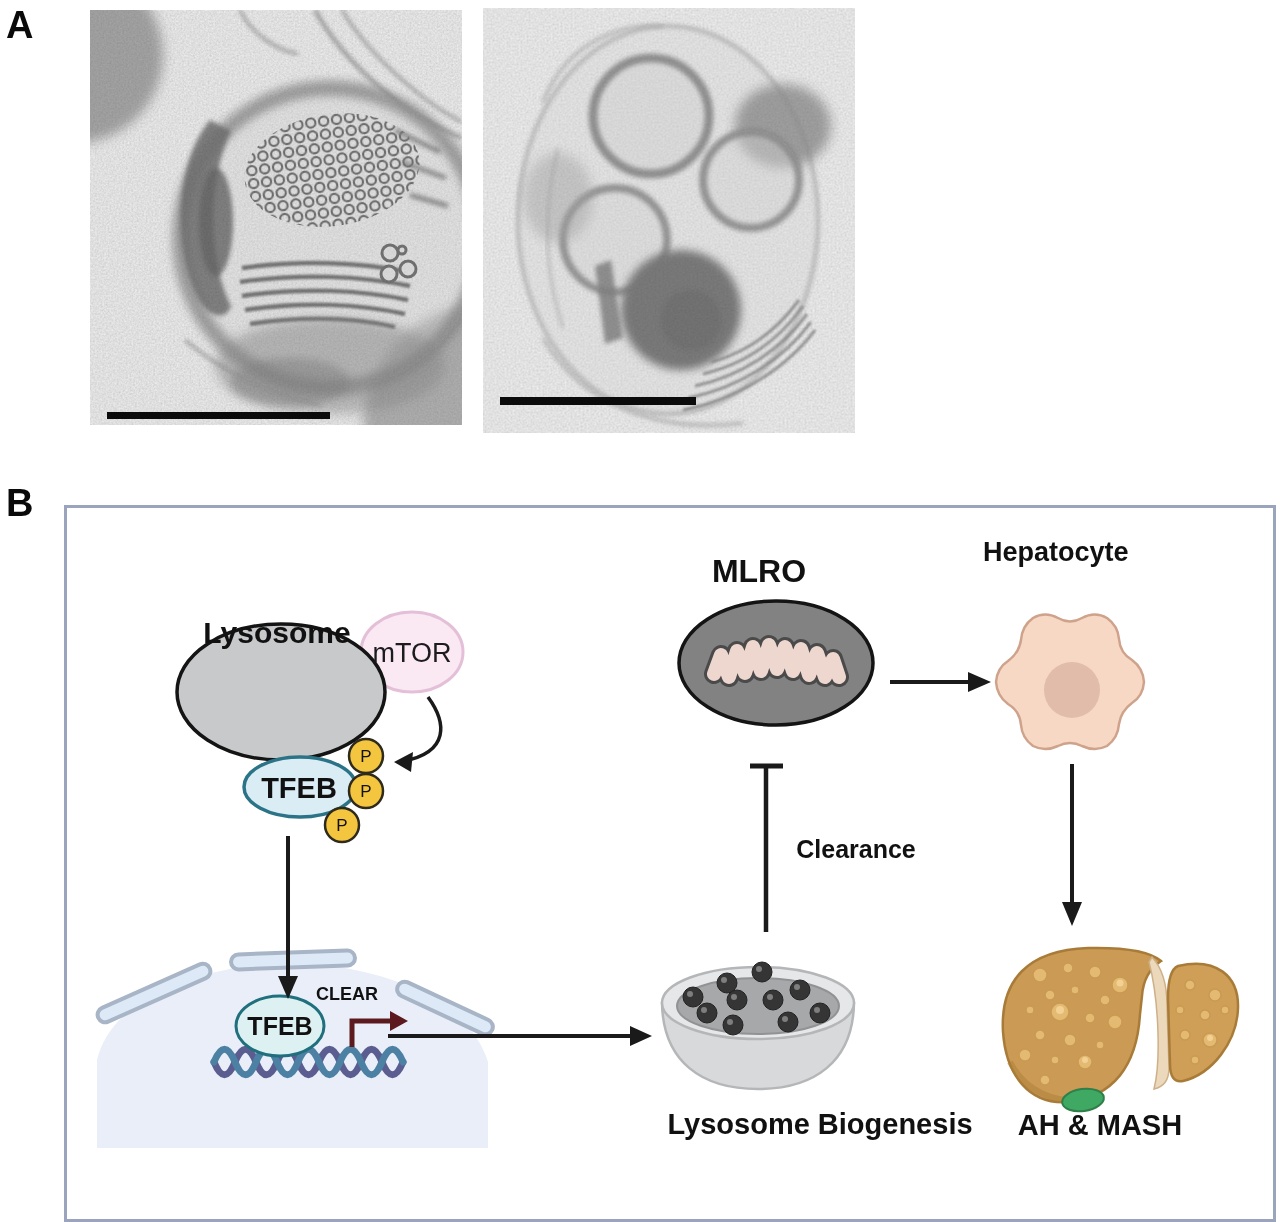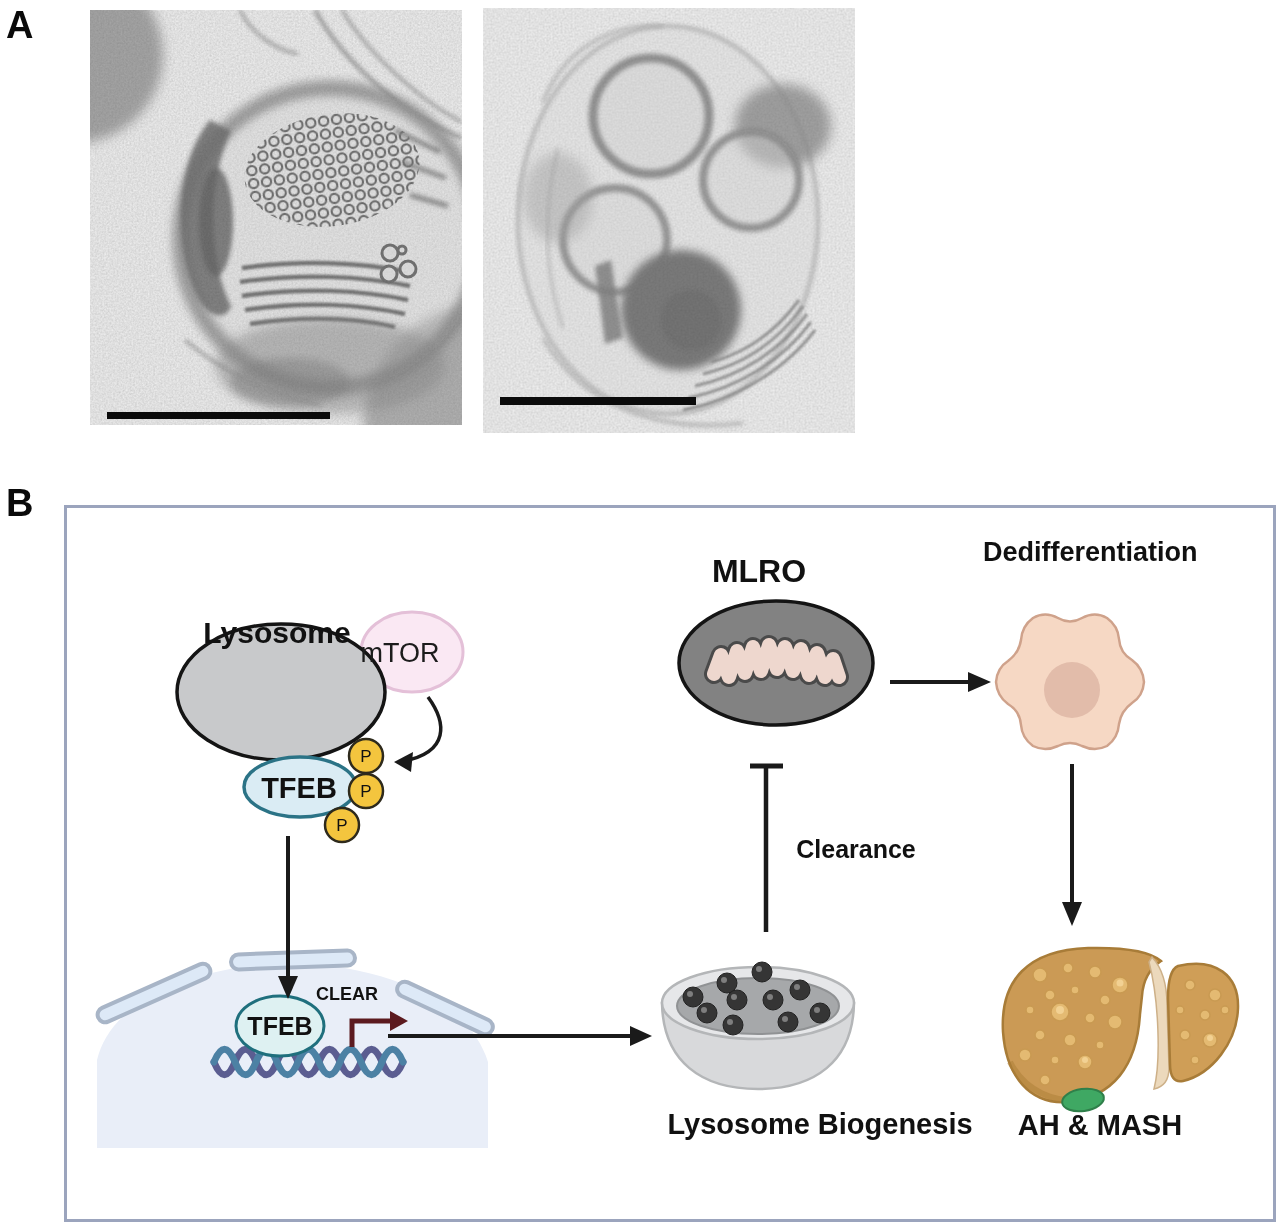--- a/index.html
+++ b/index.html
@@ -291,37 +291,37 @@
             <circle cx="1210" cy="1038" r="3"></circle>
           <circle cx="1085" cy="1060" r="3"></circle>
         </g>
       </g>
       <ellipse cx="1083" cy="1100" rx="21" ry="11" transform="rotate(-8 1083 1100)" fill="#3fa863" stroke="#2f7f4a" stroke-width="2"></ellipse>
     </g>
   </svg>
 
   <div class="lbl bold center" style="left:277px;top:592px;font-size:30px;margin-top:41px;">Lysosome</div>
 
-  <div class="lbl center" style="left:400px;top:653px;font-size:27px;color:#1c1c1c;">mTOR</div>
+  <div class="lbl center" style="left:412px;top:653px;font-size:27px;color:#1c1c1c;">mTOR</div>
 
   <div class="lbl bold center" style="left:299px;top:788px;font-size:29px;">TFEB</div>
 
   <div class="lbl center" style="left:366px;top:757px;font-size:17px;">P</div>
   <div class="lbl center" style="left:366px;top:792px;font-size:17px;">P</div>
   <div class="lbl center" style="left:342px;top:826px;font-size:17px;">P</div>
 
   <div class="lbl bold center" style="left:280px;top:1026px;font-size:25px;">TFEB</div>
 
   <div class="lbl bold center" style="left:347px;top:994px;font-size:18px;">CLEAR</div>
 
   <div class="lbl bold center" style="left:759px;top:571px;font-size:32px;">MLRO</div>
 
   <div class="lbl bold center" style="left:856px;top:849px;font-size:25px;text-align:center;">Clearance</div>
 
   <div class="lbl bold center" style="left:820px;top:1124px;font-size:29px;">Lysosome Biogenesis</div>
 
   <div class="lbl bold" style="left:983px;top:537px;font-size:27px;line-height:30px;">
-    <div>Dedifferentiation</div>
+    <div>Hepatocyte</div>
   </div>
 
   <div class="lbl bold center" style="left:1100px;top:1125px;font-size:29px;">AH &amp; MASH</div>
 
 </div>
 
 </body></html>

